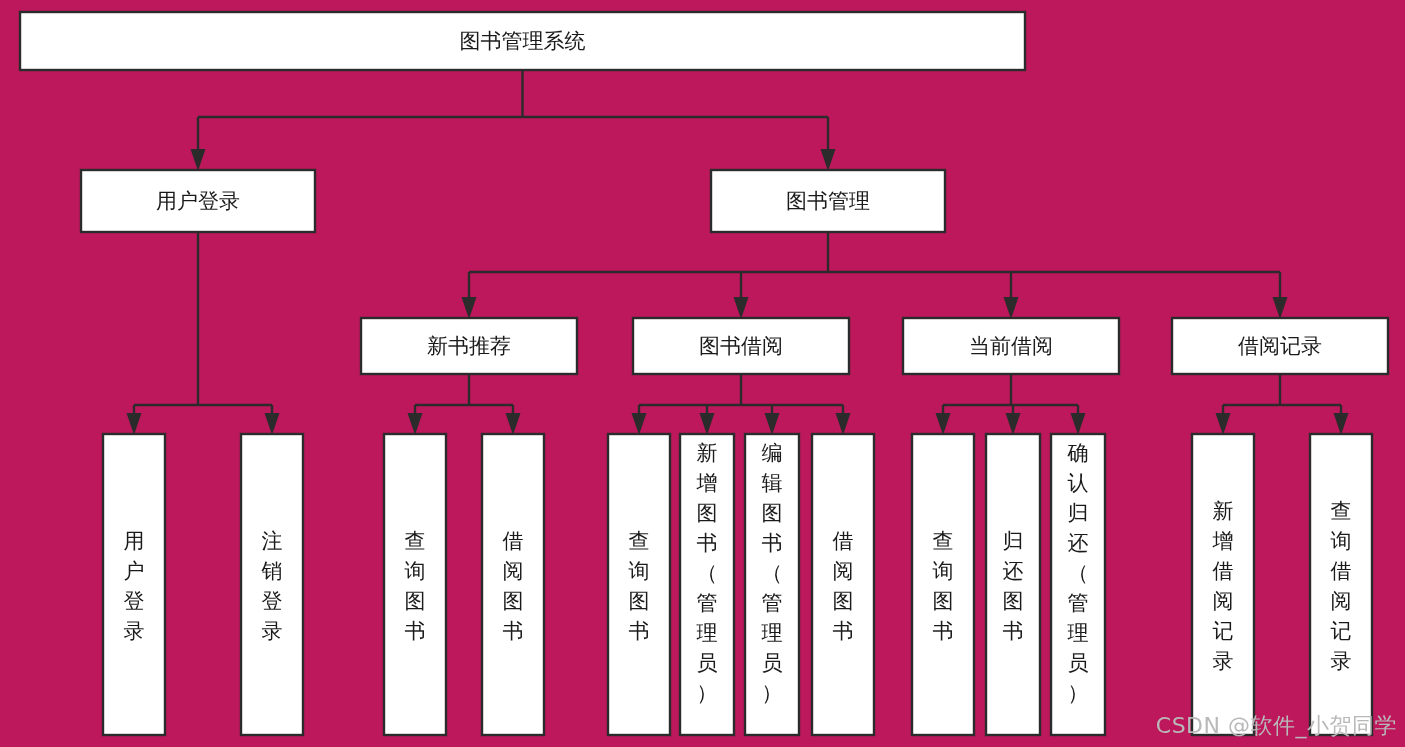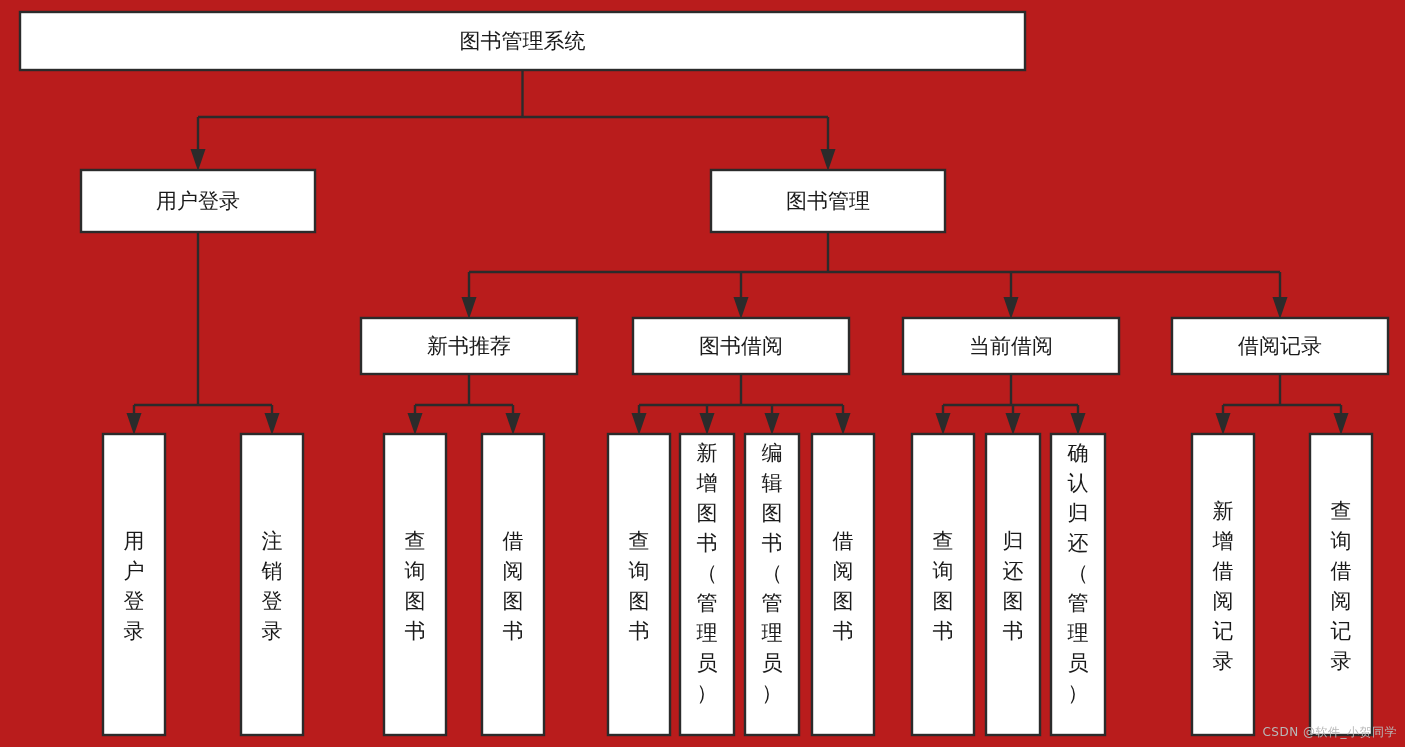--- a/index.html
+++ b/index.html
@@ -8,21 +8,21 @@
     padding: 0;
     background: #ffffff;
   }
   body {
     font-family: "DejaVu Sans", "Liberation Sans", sans-serif;
   }
   #canvas {
     position: relative;
     width: 1405px;
     height: 747px;
-    background: #b91c1c;
+    background: #be185d;
     overflow: hidden;
   }
   svg.diagram {
     position: absolute;
     left: 0;
     top: 0;
     width: 1405px;
     height: 747px;
     display: block;
   }
@@ -53,21 +53,21 @@
     font-family: "DejaVu Sans", "Liberation Sans", sans-serif;
     font-size: 21px;
     fill: #1a1a1a;
     text-anchor: middle;
   }
   .watermark {
     position: absolute;
     right: 8px;
     bottom: 6px;
     font-family: "DejaVu Sans", "Liberation Sans", sans-serif;
-    font-size: 12px;
+    font-size: 22px;
     color: #b9b9b9;
     letter-spacing: 0.5px;
     user-select: none;
     pointer-events: none;
   }
 </style>
 </head>
 <body>
 
 <div id="canvas">

